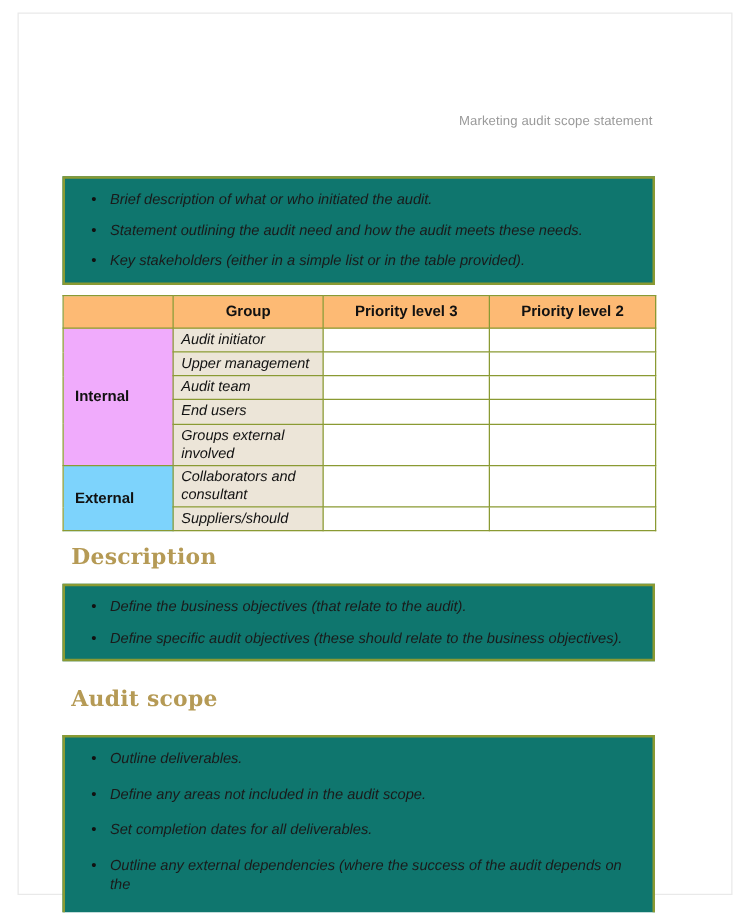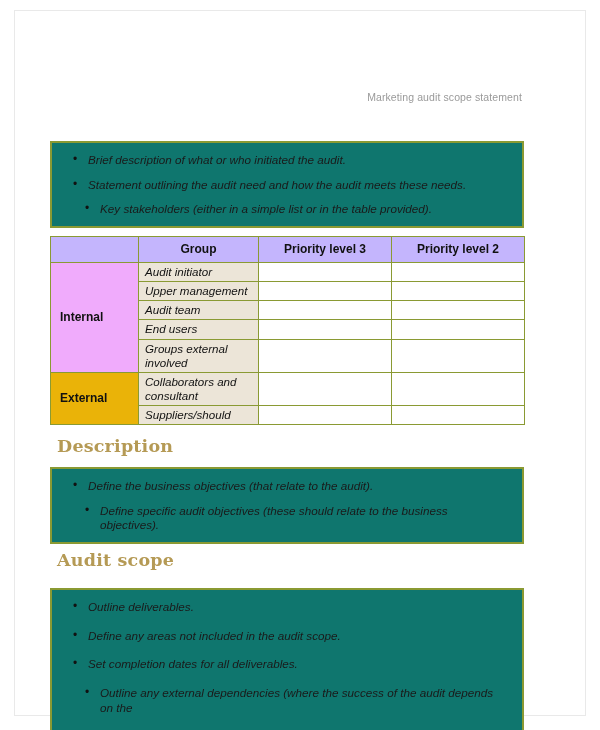--- a/index.html
+++ b/index.html
@@ -84,21 +84,21 @@
   .bullet-item {
     position: relative;
     padding: 0 14px 0 36px;
     margin: 0 0 10px 0;
     font-family: "Liberation Sans", sans-serif;
     font-style: italic;
     font-size: 11.7px;
     color: #1a1a1a;
     line-height: 1.25;
   }
-  .bullet-item:last-child { margin-bottom: 0; margin-left: 12px; }
+  .bullet-item:last-child { margin-bottom: 0; }
   .bullet-item::before {
     content: "\2022";
     position: absolute;
     left: 21px;
     top: -1px;
     font-size: 12px;
     font-style: normal;
     color: #111111;
   }
   #box-audit-scope .bullet-item { margin-bottom: 14px; }
@@ -120,42 +120,42 @@
     font-size: 11.6px;
     line-height: 1.22;
     box-sizing: border-box;
   }
   .col-cat { width: 88px; }
   .col-group { width: 120px; }
   .col-p1 { width: 133px; }
   .col-p2 { width: 133px; }
 
   .stakeholder-table thead th {
-    background: #c4b5fd;
+    background: #fdba74;
     color: #111111;
     font-family: "Liberation Sans", sans-serif;
     font-weight: bold;
     font-style: normal;
     font-size: 12px;
     height: 26px;
     vertical-align: middle;
   }
   th.corner-cell { background: #cdc3a0; }
 
   td.cat-cell {
     font-weight: bold;
     font-style: normal;
     font-size: 12px;
     color: #111111;
     text-align: left;
     vertical-align: middle;
     padding-left: 9px;
   }
   td.cat-internal { background: #f0abfc; }
-  td.cat-external { background: #eab308; }
+  td.cat-external { background: #7dd3fc; }
 
   td.group-cell {
     background: #ece5d8;
     font-style: italic;
     color: #111111;
   }
   td.value-cell {
     background: #ffffff;
     height: 17px;
   }

